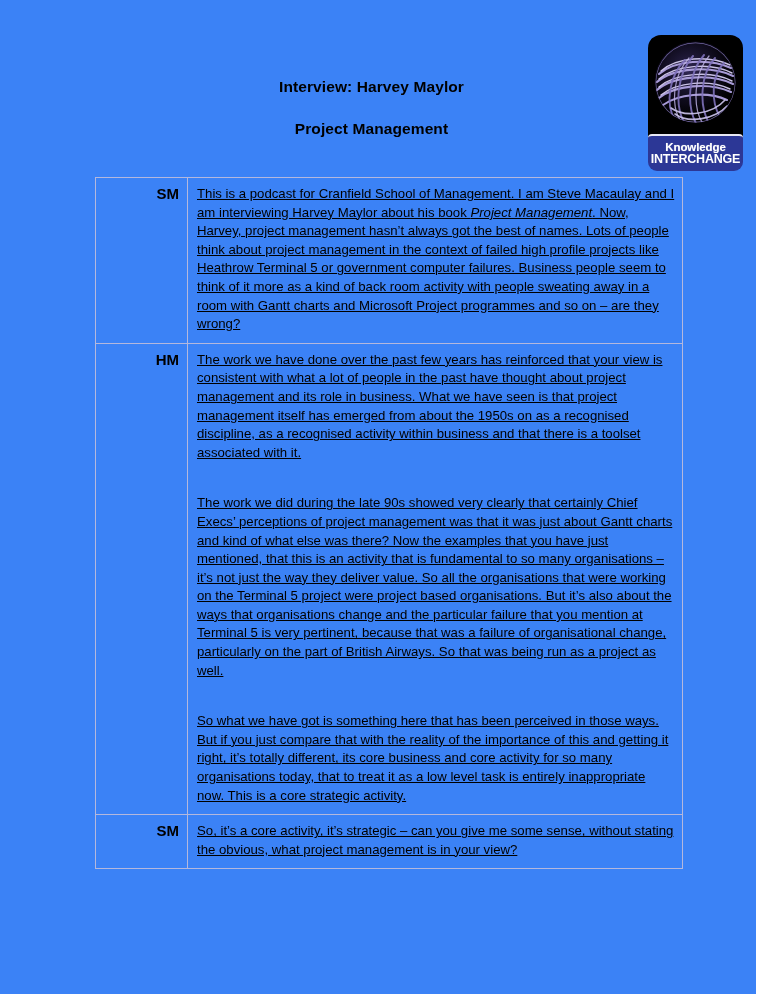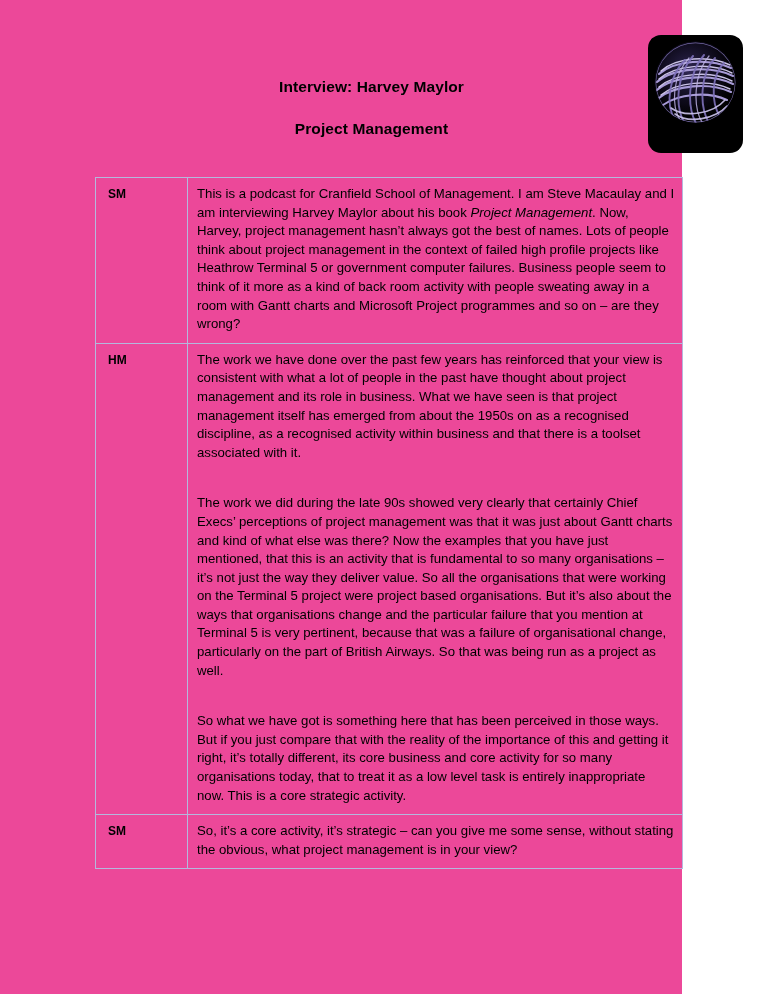--- a/index.html
+++ b/index.html
@@ -11,23 +11,23 @@
     width: 768px;
     height: 994px;
     position: relative;
     font-family: "Liberation Sans", sans-serif;
     color: #000000;
     overflow: hidden;
   }
 
   .page {
     position: relative;
-    width: 682px;
+    width: 756px;
     height: 994px;
-    background: #ec4899;
+    background: #3b82f6;
   }
 
   
   .doc-header {
     position: absolute;
     top: 0;
     left: 0;
     width: 768px;
     height: 176px;
   }
@@ -135,30 +135,31 @@
     font-size: 13.2px;
     line-height: 18.6px;
   }
 
   .col-speaker {
     width: 75px;
   }
 
   .speaker-label {
     font-weight: bold;
-    font-size: 12px;
-    text-align: left;
+    font-size: 15px;
+    text-align: right;
     display: block;
     padding-left: 4px;
   }
 
   .col-text {
     width: 478px;
     padding-left: 9px !important;
     padding-right: 7px !important;
+    text-decoration: underline;
   }
 
   .para {
     margin: 0;
   }
 
   .para + .para {
     margin-top: 32px;
   }
 
@@ -219,20 +220,24 @@
               <path d="M52 86 C41 69, 43 35, 58 18"></path>
             </g>
             <g stroke="#cec6ee" stroke-width="1.6" opacity="0.9">
               <path d="M20 70 C34 80, 62 76, 74 62"></path>
               <path d="M24 76 C38 86, 64 81, 76 68"></path>
             </g>
             <circle cx="44.5" cy="44.5" r="40" fill="none" stroke="#8d80c6" stroke-width="1.4" opacity="0.8"></circle>
           </g>
         </svg>
       </div>
+      <div class="logo-banner">
+        <span class="logo-banner-line1">Knowledge</span>
+        <span class="logo-banner-line2">INTERCHANGE</span>
+      </div>
     </div>
 
   </div>
 
   <table class="transcript">
     <tbody>
         <tr>
           <td class="col-speaker" style="border-color: rgb(180, 184, 221);">
             <span class="speaker-label">SM</span>
           </td>

